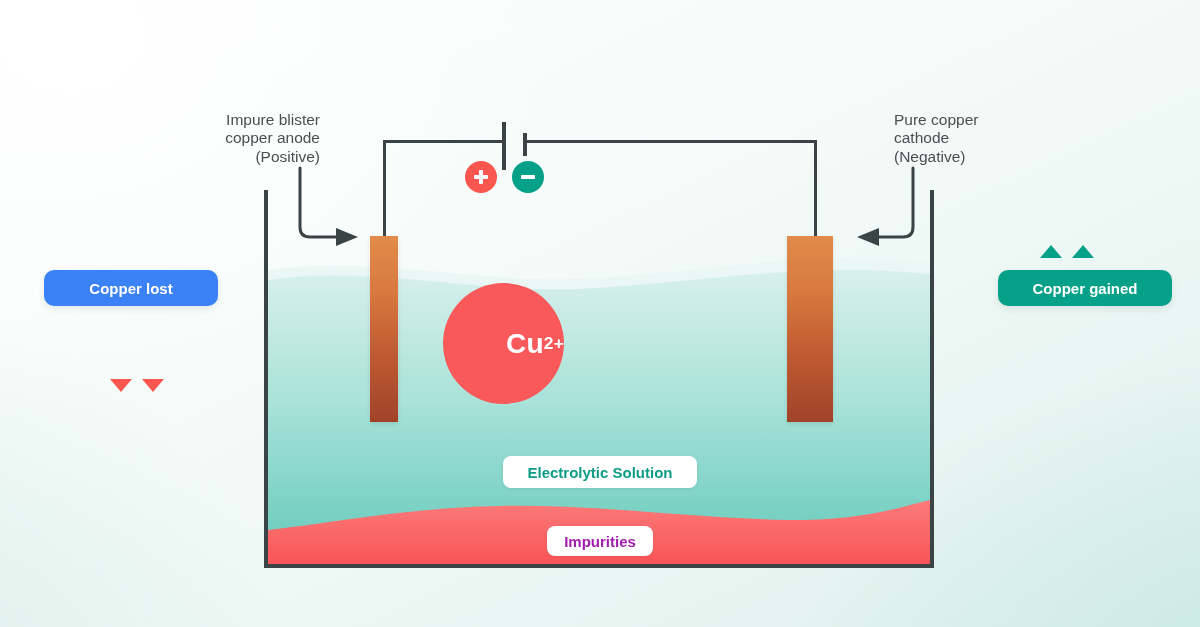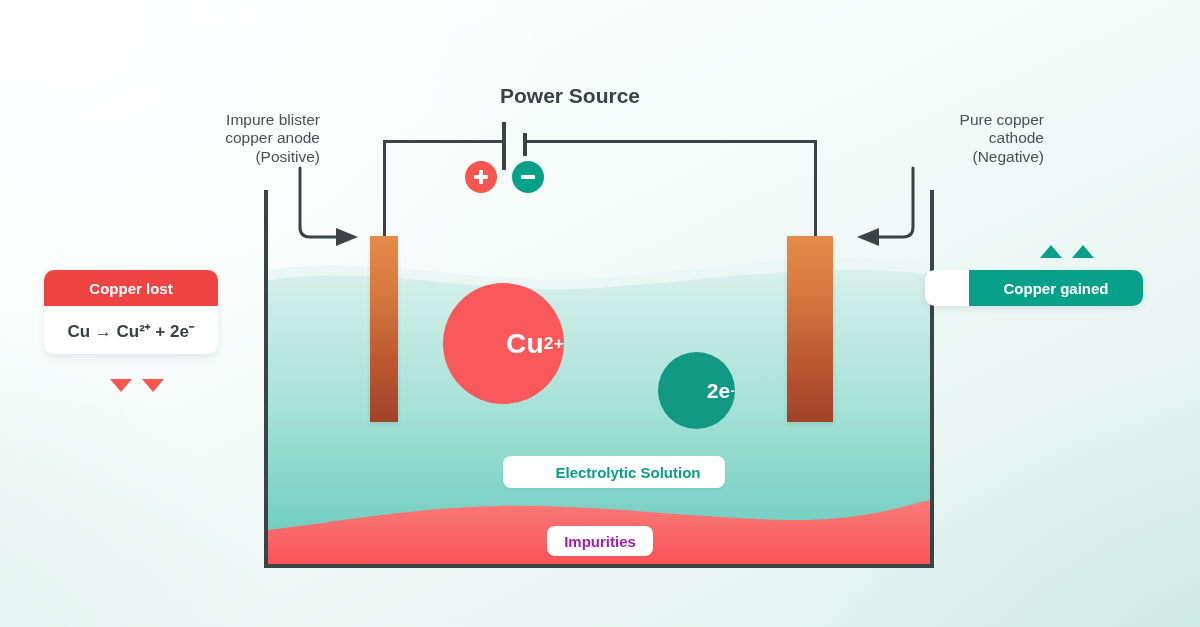--- a/index.html
+++ b/index.html
@@ -107,21 +107,21 @@
     position: absolute;
     background: #ffffff;
     border-radius: 8px;
     display: flex; align-items: center; justify-content: center;
     font-weight: bold;
     box-shadow: 0 1px 3px rgba(0,0,0,0.07);
     white-space: nowrap;
   }
   #pill-solution {
     left: 503px; top: 456px; width: 194px; height: 32px;
-    color: #0C9D86; font-size: 15px; padding-left: 28px;
+    color: #0C9D86; font-size: 15px;
   }
   #pill-impurities {
     left: 547px; top: 526px; width: 106px; height: 30px;
     color: #a21caf; font-size: 15px;
   }
 
   
   #power-source-title {
     position: absolute;
     left: 500px; top: 84px;
@@ -130,21 +130,21 @@
   }
   .callout {
     position: absolute;
     font-size: 15.5px;
     font-weight: normal;
     color: #4A4F52;
     line-height: 1.18;
     white-space: pre-line;
   }
   #label-anode   { left: 200px; top: 111px; width: 120px; text-align: right; }
-  #label-cathode { left: 894px; top: 111px; width: 150px; text-align: right; }
+  #label-cathode { left: 894px; top: 111px; width: 150px; text-align: left; }
 
   
   .card {
     position: absolute;
     width: 174px;
     border-radius: 10px;
     overflow: hidden;
     background: #ffffff;
     box-shadow: 0 3px 7px rgba(30,60,60,0.10);
   }
@@ -153,38 +153,37 @@
     display: flex; align-items: center; justify-content: center;
     color: #ffffff; font-weight: bold; font-size: 15px;
   }
   .card-body {
     height: 48px;
     display: flex; align-items: center; justify-content: center;
     color: #3A4043; font-weight: bold; font-size: 17px;
     white-space: nowrap;
   }
   #card-lost { left: 44px; top: 270px; }
-  #card-lost .card-head { background: #ef4444; }
-  #card-gained { left: 925px; top: 270px; padding-left: 44px; }
+  #card-lost .card-head { background: #3b82f6; }
+  #card-gained { left: 998px; top: 270px; }
   #card-gained .card-head { background: #06A188; }
 
   
   .tris { position: absolute; display: flex; gap: 10px; }
   .tri { width: 0; height: 0; border-left: 11px solid transparent; border-right: 11px solid transparent; }
   .tri-down { border-top: 13px solid #F8564F; }
   .tri-up   { border-bottom: 13px solid #06A188; }
   #tris-lost   { left: 110px; top: 379px; }
   #tris-gained { left: 1040px; top: 245px; }
 </style>
 </head>
 <body>
 
 <div id="stage">
 
-  <div id="power-source-title">Power Source</div>
 
   <div class="wire wire-v" style="left:383px; top:140px; height:98px;"></div>
 
   <div class="wire wire-h" style="left:383px; top:140px; width:122px;"></div>
 
   <div class="wire wire-h" style="left:524px; top:140px; width:293px;"></div>
 
   <div class="wire wire-v" style="left:814px; top:140px; height:98px;"></div>
 
   <div class="wire wire-v" id="bat-long" style="position:absolute;"></div>
@@ -242,31 +241,26 @@
 
   <div class="tank"></div>
 
   <div class="electrode" id="anode"></div>
   <div class="electrode" id="cathode"></div>
 
   <div class="bubble" id="ion-cu">
     <span>Cu</span>
       <span class="sup">2+</span>
   </div>
-  <div class="bubble" id="ion-e">
-    <span>2e</span>
-      <span class="sup">-</span>
-  </div>
 
   <div class="pill" id="pill-solution">Electrolytic Solution</div>
   <div class="pill" id="pill-impurities">Impurities</div>
 
   <div class="card" id="card-lost">
     <div class="card-head">Copper lost</div>
-    <div class="card-body">Cu → Cu²⁺ + 2e⁻</div>
   </div>
   <div class="tris" id="tris-lost">
     <span class="tri tri-down"></span>
     <span class="tri tri-down"></span>
   </div>
 
   <div class="tris" id="tris-gained">
     <span class="tri tri-up"></span>
     <span class="tri tri-up"></span>
   </div>

